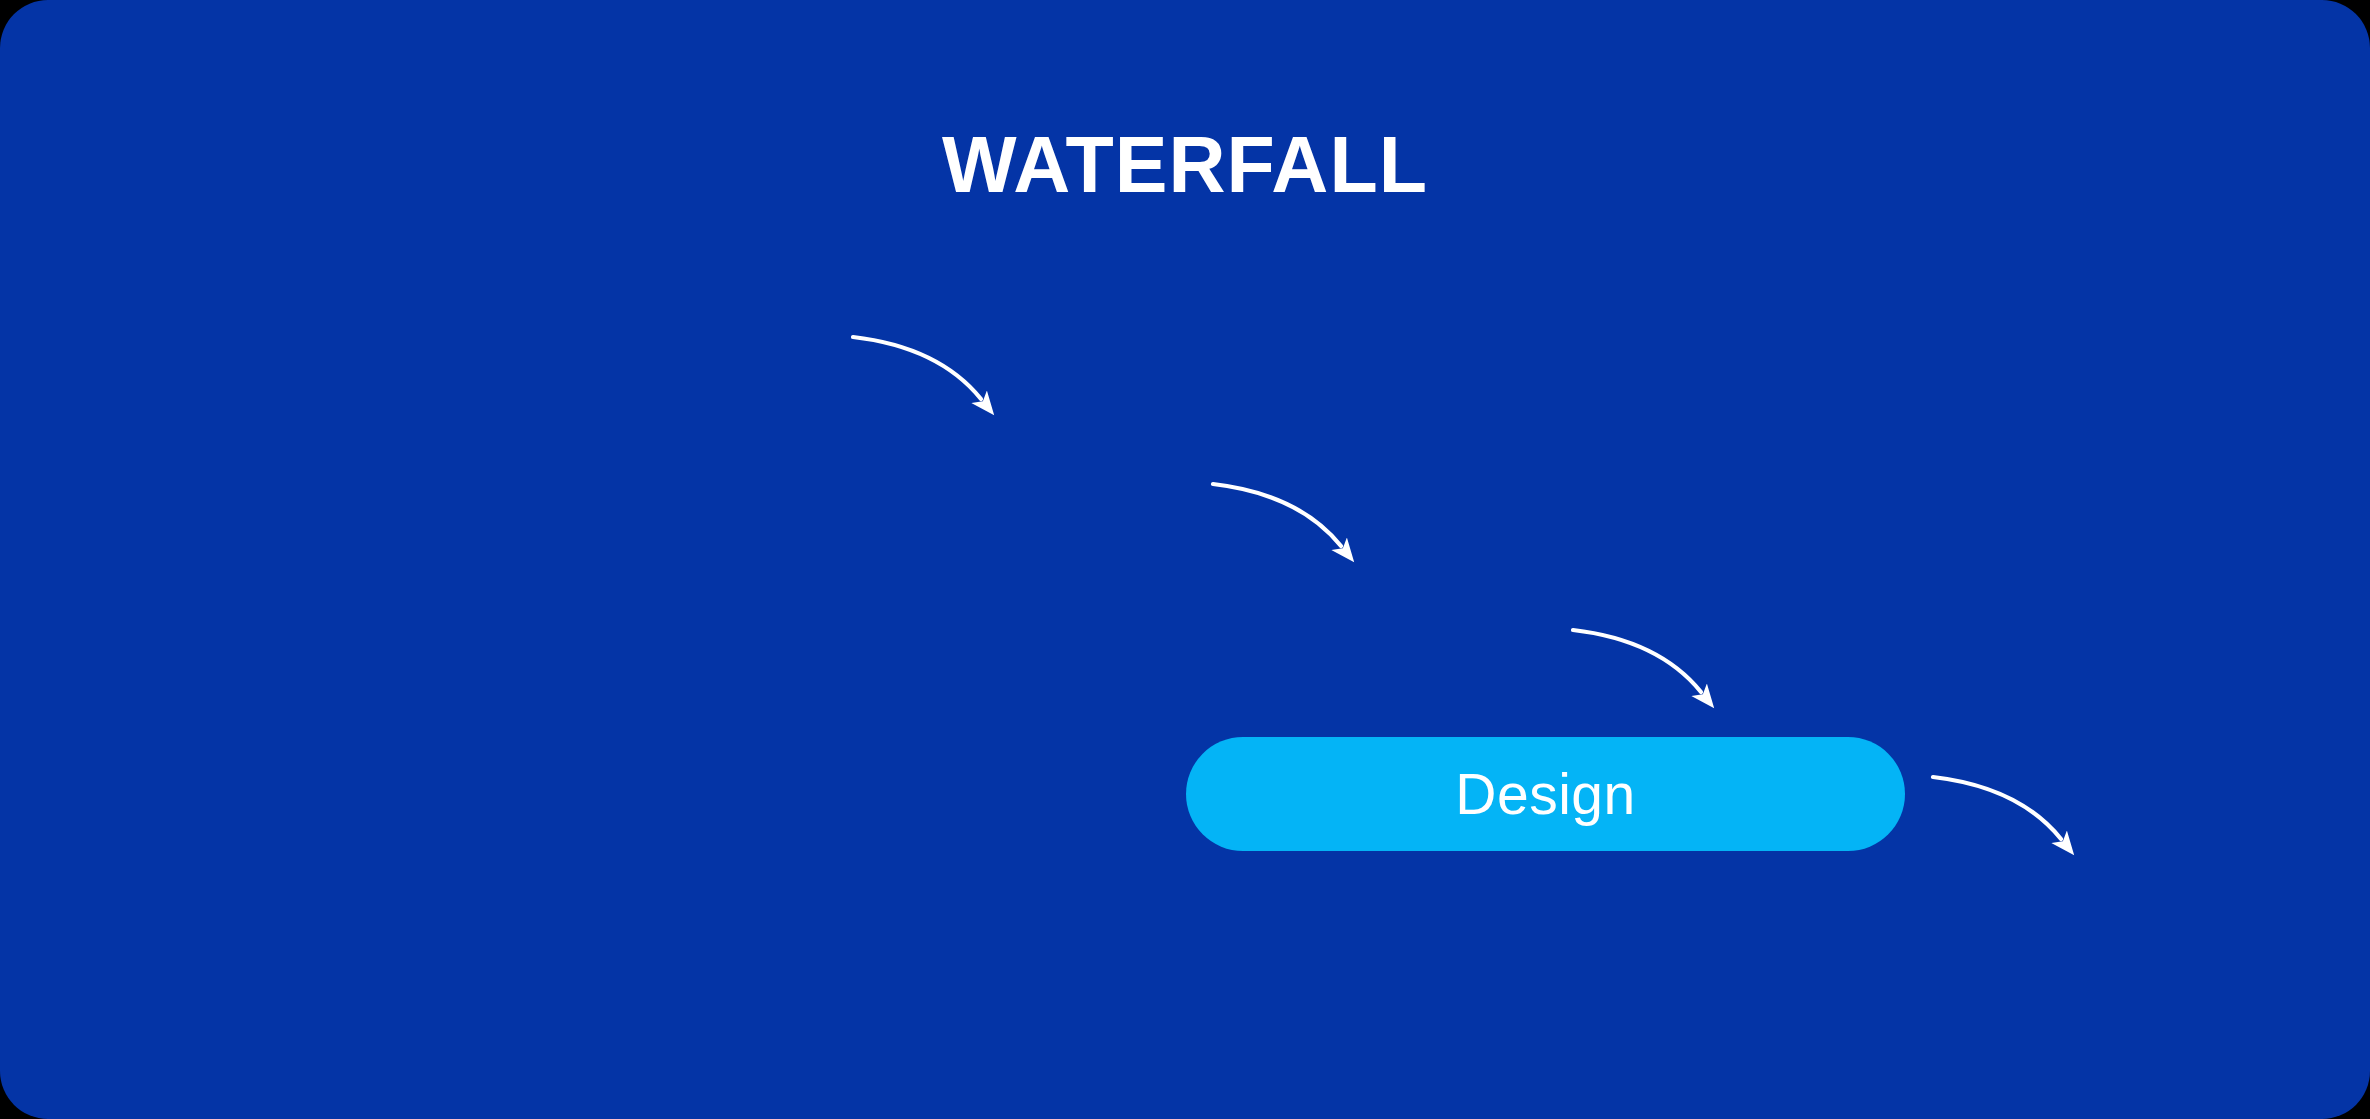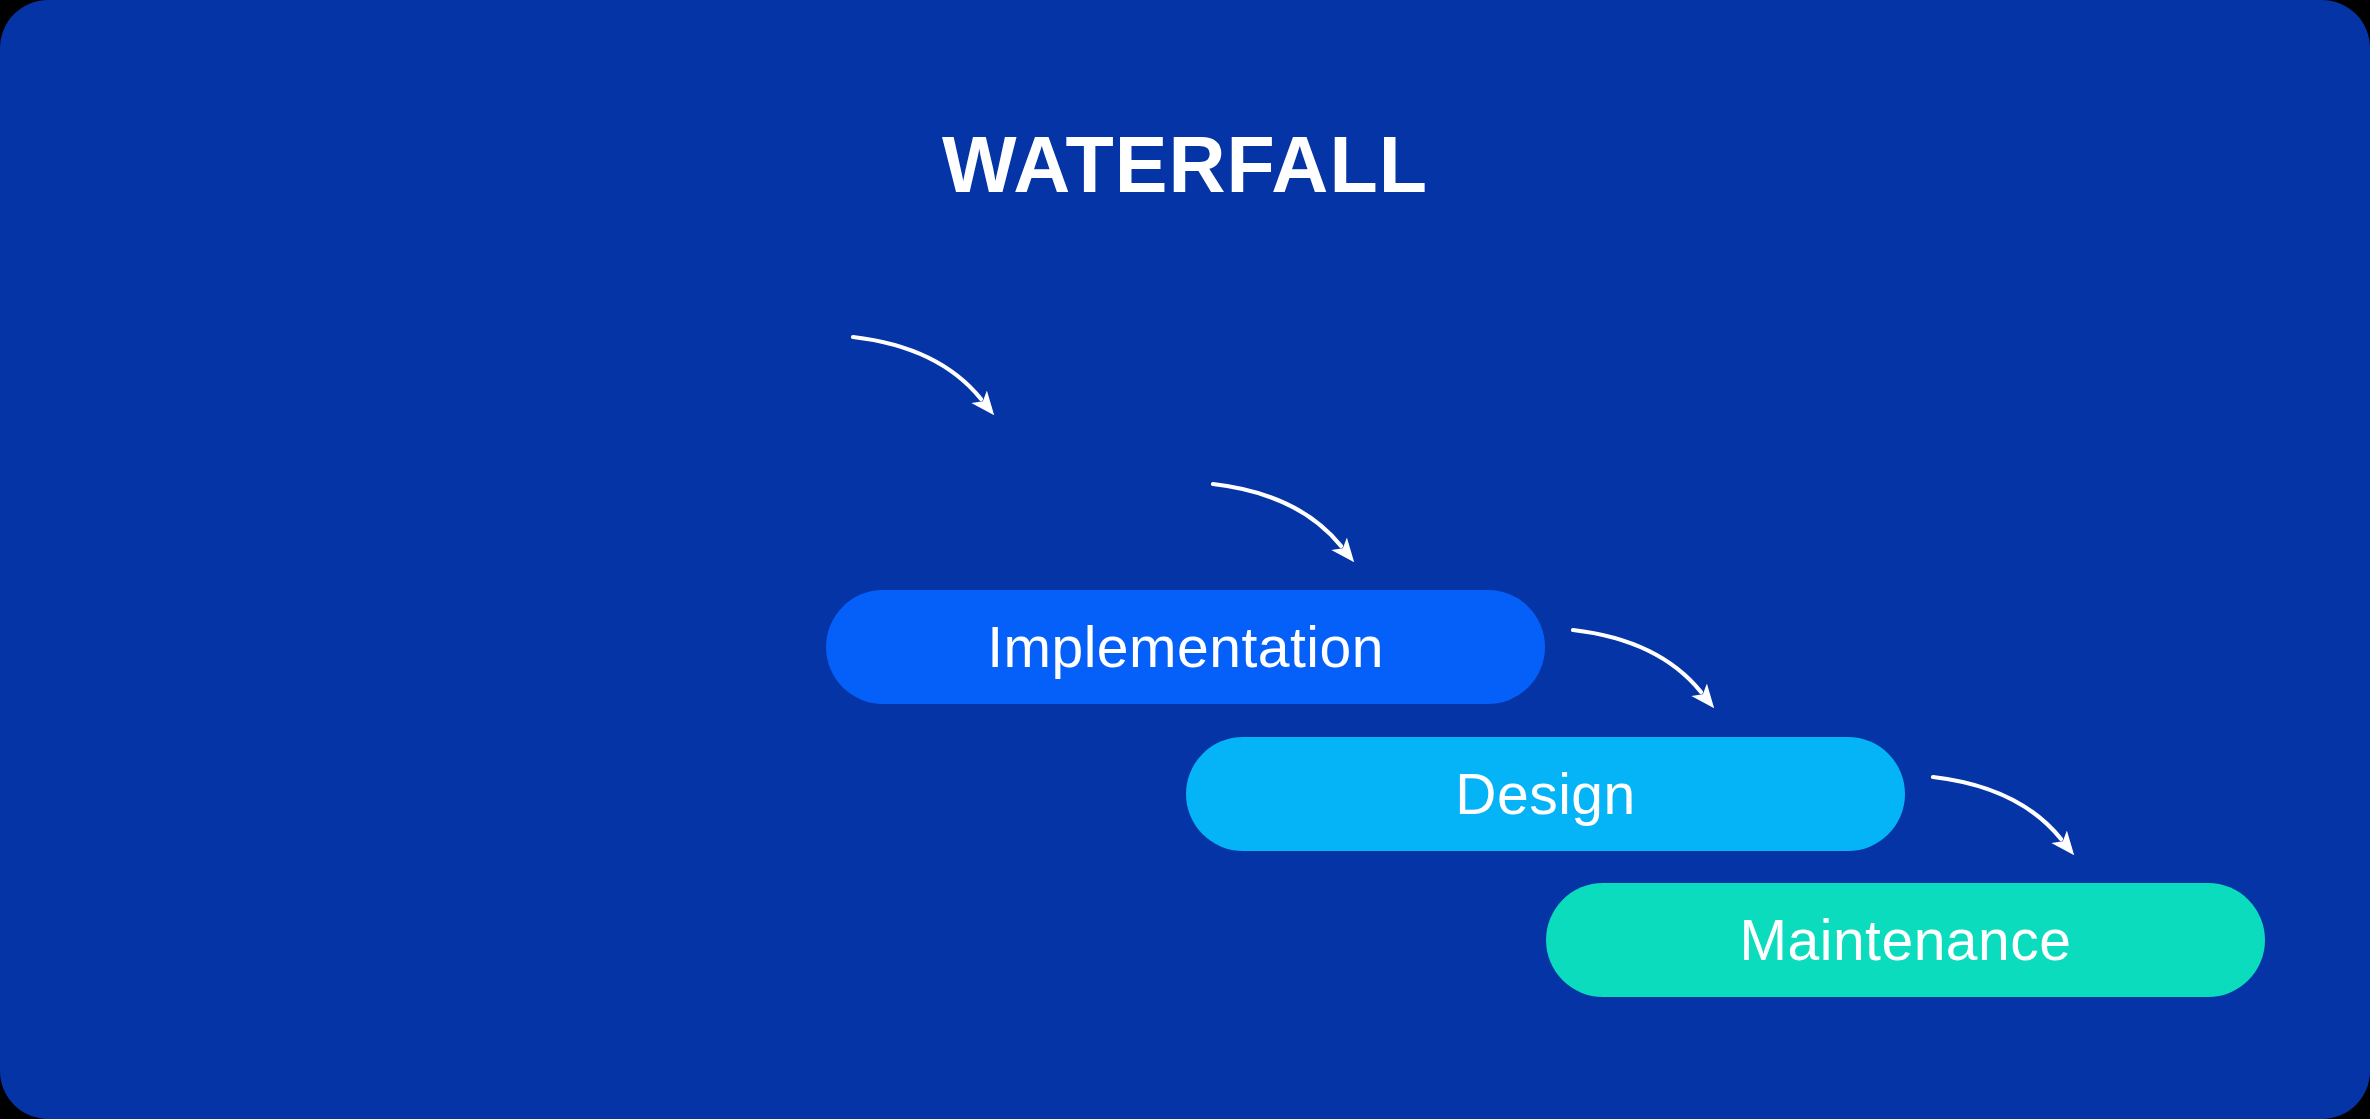--- a/index.html
+++ b/index.html
@@ -74,23 +74,20 @@
 
   <svg class="arrow arrow-1" width="175" height="115" viewBox="0 0 175 115">
     <defs>
       <marker id="head1" markerUnits="userSpaceOnUse" markerWidth="30" markerHeight="30" refX="3" refY="13" orient="auto">
         <path class="arrow-head" d="M0 3 L24 13 L0 23 L6 13 Z" style="fill: rgb(255, 255, 255);"></path>
       </marker>
     </defs>
     <path class="arrow-path" d="M 6 10 Q 92 20 134 72" fill="none" stroke-width="4.2" stroke-linecap="round" marker-end="url(#head1)" style="stroke: rgb(255, 255, 255);"></path>
   </svg>
 
-  <div class="stage stage-2" style="background: rgb(5, 96, 250); color: rgb(255, 255, 255);">
-    <span>Implementation</span>
-  </div>
 
   <svg class="arrow arrow-2" width="175" height="115" viewBox="0 0 175 115">
     <defs>
       <marker id="head2" markerUnits="userSpaceOnUse" markerWidth="30" markerHeight="30" refX="3" refY="13" orient="auto">
         <path class="arrow-head" d="M0 3 L24 13 L0 23 L6 13 Z" style="fill: rgb(255, 255, 255);"></path>
       </marker>
     </defs>
     <path class="arrow-path" d="M 6 10 Q 92 20 134 72" fill="none" stroke-width="4.2" stroke-linecap="round" marker-end="url(#head2)" style="stroke: rgb(255, 255, 255);"></path>
   </svg>
 
@@ -100,17 +97,14 @@
 
   <svg class="arrow arrow-3" width="175" height="115" viewBox="0 0 175 115">
     <defs>
       <marker id="head3" markerUnits="userSpaceOnUse" markerWidth="30" markerHeight="30" refX="3" refY="13" orient="auto">
         <path class="arrow-head" d="M0 3 L24 13 L0 23 L6 13 Z" style="fill: rgb(255, 255, 255);"></path>
       </marker>
     </defs>
     <path class="arrow-path" d="M 6 10 Q 92 20 134 72" fill="none" stroke-width="4.2" stroke-linecap="round" marker-end="url(#head3)" style="stroke: rgb(255, 255, 255);"></path>
   </svg>
 
-  <div class="stage stage-4" style="background: rgb(10, 220, 189); color: rgb(255, 255, 255);">
-    <span>Maintenance</span>
-  </div>
 
 </div>
 
 </body></html>

